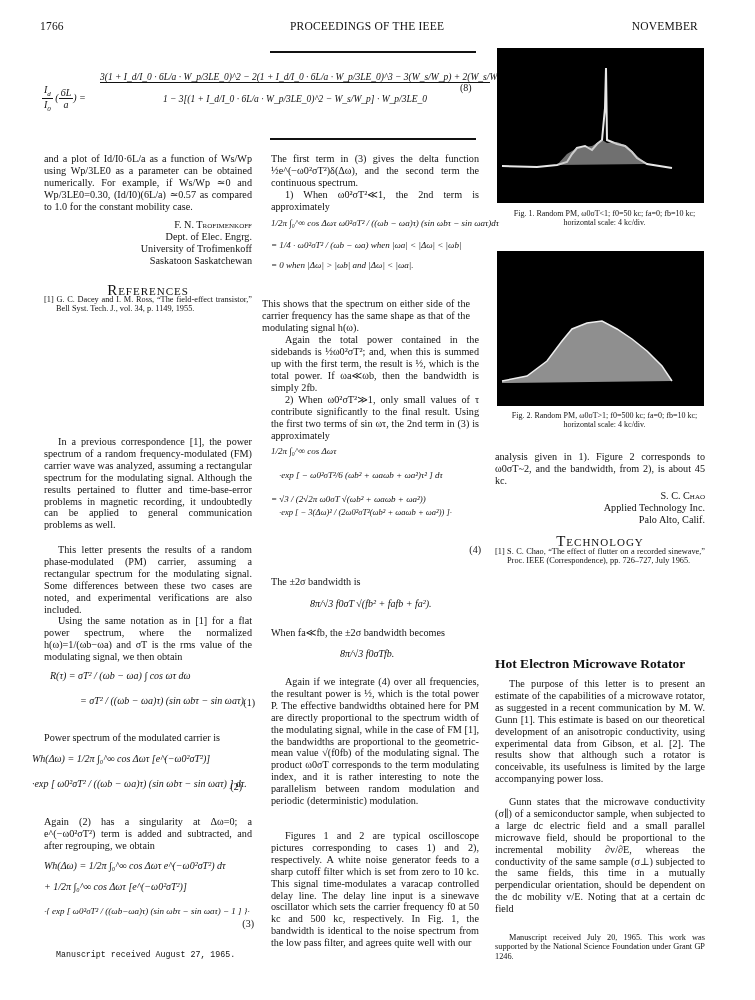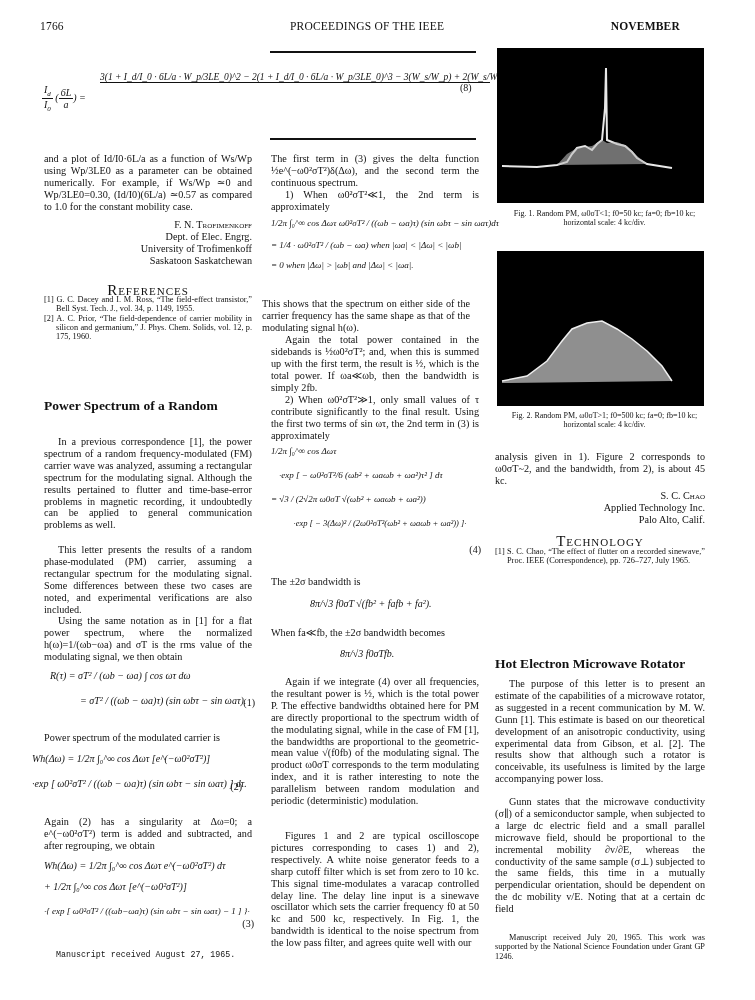--- a/index.html
+++ b/index.html
@@ -21,48 +21,47 @@
   .frac .n { display:block; border-bottom:1px solid #111; padding:0 2px; }
   .frac .d { display:block; padding:0 2px; }
   .rule { background:#111; height:2px; }
   sup, sub { font-size:70%; }
 </style>
 </head>
 <body>
 
 <div class="abs hdr" style="left:40px;">1766</div>
 <div class="abs hdr" style="left:290px;">PROCEEDINGS OF THE IEEE</div>
-<div class="abs hdr" style="right:75px;font-weight:bold;">NOVEMBER</div>
+<div class="abs hdr" style="right:57px;">NOVEMBER</div>
 
 <div class="abs rule" style="left:270px; top:51px; width:206px;"></div>
 <div class="abs eq" style="left:42px; top:72px; width:440px; height:60px;">
   <div class="abs" style="left:0; top:12px;">
     <span class="frac"><span class="n">I<sub>d</sub></span><span class="d">I<sub>0</sub></span></span>
     (<span class="frac"><span class="n">6L</span><span class="d">a</span></span>) =
   </div>
   <div class="abs" style="left:58px; top:0; width:390px; text-align:center; border-bottom:1px solid #111; font-size:9.5px;">3(1 + I_d/I_0 · 6L/a · W_p/3LE_0)^2 − 2(1 + I_d/I_0 · 6L/a · W_p/3LE_0)^3 − 3(W_s/W_p) + 2(W_s/W_p)^{3/2}</div>
+  <div class="abs" style="left:58px; top:22px; width:390px; text-align:center; font-size:9.5px;">1 − 3[(1 + I_d/I_0 · 6L/a · W_p/3LE_0)^2 − W_s/W_p] · W_p/3LE_0</div>
   <div class="abs eqn" style="left:418px; top:10px;">(8)</div>
 </div>
 <div class="abs rule" style="left:270px; top:138px; width:206px;"></div>
 
 <div class="abs p" style="left:44px; top:153px; width:208px;">and a plot of Id/I0·6L/a as a function of Ws/Wp using Wp/3LE0 as a parameter can be obtained numerically. For example, if Ws/Wp ≃0 and Wp/3LE0=0.30, (Id/I0)(6L/a) ≃0.57 as compared to 1.0 for the constant mobility case.</div>
 <div class="abs sig" style="left:44px; top:219px; width:208px;">
   <div style="font-variant:small-caps;">F. N. Trofimenkoff</div>
   <div>Dept. of Elec. Engrg.</div>
   <div>University of Trofimenkoff</div>
   <div>Saskatoon Saskatchewan</div>
 </div>
 <div class="abs refh" style="left:44px; top:282px; width:208px;">References</div>
 <div class="abs" style="left:44px; top:295px; width:208px;">
   <div class="ref">[1] G. C. Dacey and I. M. Ross, “The field-effect transistor,” Bell Syst. Tech. J., vol. 34, p. 1149, 1955.</div>
-  <div class="ref">[2] A. C. Prior, “The field-dependence of carrier mobility in silicon and germanium,” J. Phys. Chem. Solids, vol. 12, p. 175, 1960.</div>
 </div>
 
 <div class="abs h2" style="left:44px; top:398px; width:210px;">
-  <div>Power Spectrum of a Random</div>
 </div>
 <div class="abs p" style="left:44px; top:436px; width:208px; text-indent:14px;">In a previous correspondence [1], the power spectrum of a random frequency-modulated (FM) carrier wave was analyzed, assuming a rectangular spectrum for the modulating signal. Although the results pertained to flutter and time-base-error problems in magnetic recording, it undoubtedly can be applied to general communication problems as well.</div>
 <div class="abs p" style="left:44px; top:544px; width:208px; text-indent:14px;">This letter presents the results of a random phase-modulated (PM) carrier, assuming a rectangular spectrum for the modulating signal. Some differences between these two cases are noted, and experimental verifications are also included.</div>
 <div class="abs p" style="left:44px; top:615px; width:208px; text-indent:14px;">Using the same notation as in [1] for a flat power spectrum, where the normalized h(ω)=1/(ωb−ωa) and σT is the rms value of the modulating signal, we then obtain</div>
 
 <div class="abs eq" style="left:50px; top:670px; width:205px;">
   <div>R(τ) = σT² / (ωb − ωa) ∫ cos ωτ dω</div>
   <div style="margin-top:14px; padding-left:30px;">= σT² / ((ωb − ωa)τ) (sin ωbτ − sin ωaτ).</div>
   <div class="abs eqn" style="right:0; top:27px;">(1)</div>
 </div>
@@ -88,21 +87,21 @@
   <div style="margin-top:12px;">= 1/4 · ω0²σT² / (ωb − ωa) when |ωa| &lt; |Δω| &lt; |ωb|</div>
   <div style="margin-top:10px;">= 0 when |Δω| &gt; |ωb| and |Δω| &lt; |ωa|.</div>
 </div>
 <div class="abs p" style="left:262px; top:298px; width:208px;">This shows that the spectrum on either side of the carrier frequency has the same shape as that of the modulating signal h(ω).</div>
 <div class="abs p" style="left:271px; top:334px; width:208px; text-indent:14px;">Again the total power contained in the sidebands is ½ω0²σT²; and, when this is summed up with the first term, the result is ½, which is the total power. If ωa≪ωb, then the bandwidth is simply 2fb.</div>
 <div class="abs p" style="left:271px; top:394px; width:208px; text-indent:14px;">2) When ω0²σT²≫1, only small values of τ contribute significantly to the final result. Using the first two terms of sin ωτ, the 2nd term in (3) is approximately</div>
 <div class="abs eq" style="left:271px; top:446px; width:210px; font-size:9px;">
   <div>1/2π ∫₀^∞ cos Δωτ</div>
   <div style="margin-top:14px; padding-left:8px;">·exp [ − ω0²σT²/6 (ωb² + ωaωb + ωa²)τ² ] dτ</div>
   <div style="margin-top:14px;">= √3 / (2√2π ω0σT √(ωb² + ωaωb + ωa²))</div>
-  <div style="margin-top:14px; padding-left:8px; font-size:8.5px;text-align:center;">·exp [ − 3(Δω)² / (2ω0²σT²(ωb² + ωaωb + ωa²)) ]·</div>
+  <div style="margin-top:3px; padding-left:8px; font-size:8.5px;">·exp [ − 3(Δω)² / (2ω0²σT²(ωb² + ωaωb + ωa²)) ]·</div>
   <div class="abs eqn" style="right:0; top:98px; font-size:10px;">(4)</div>
 </div>
 <div class="abs p" style="left:271px; top:576px; width:208px;">The ±2σ bandwidth is</div>
 <div class="abs eq" style="left:310px; top:598px; width:170px;">8π/√3 f0σT √(fb² + fafb + fa²).</div>
 <div class="abs p" style="left:271px; top:627px; width:208px;">When fa≪fb, the ±2σ bandwidth becomes</div>
 <div class="abs eq" style="left:340px; top:648px; width:130px;">8π/√3 f0σTfb.</div>
 <div class="abs p" style="left:271px; top:676px; width:208px; text-indent:14px;">Again if we integrate (4) over all frequencies, the resultant power is ½, which is the total power P. The effective bandwidths obtained here for PM are directly proportional to the spectrum width of the modulating signal, while in the case of FM [1], the bandwidths are proportional to the geometric-mean value √(f0fb) of the modulating signal. The product ω0σT corresponds to the term modulating index, and it is rather interesting to note the parallelism between random modulation and periodic (deterministic) modulation.</div>
 <div class="abs p" style="left:271px; top:830px; width:208px; text-indent:14px;">Figures 1 and 2 are typical oscilloscope pictures corresponding to cases 1) and 2), respectively. A white noise generator feeds to a sharp cutoff filter which is set from zero to 10 kc. This signal time-modulates a varacap controlled delay line. The delay line input is a sinewave oscillator which sets the carrier frequency f0 at 50 kc and 500 kc, respectively. In Fig. 1, the bandwidth is identical to the noise spectrum from the low pass filter, and agrees quite well with our</div>
 
 <div class="abs fig" style="left:497px; top:48px; width:207px; height:155px;">

